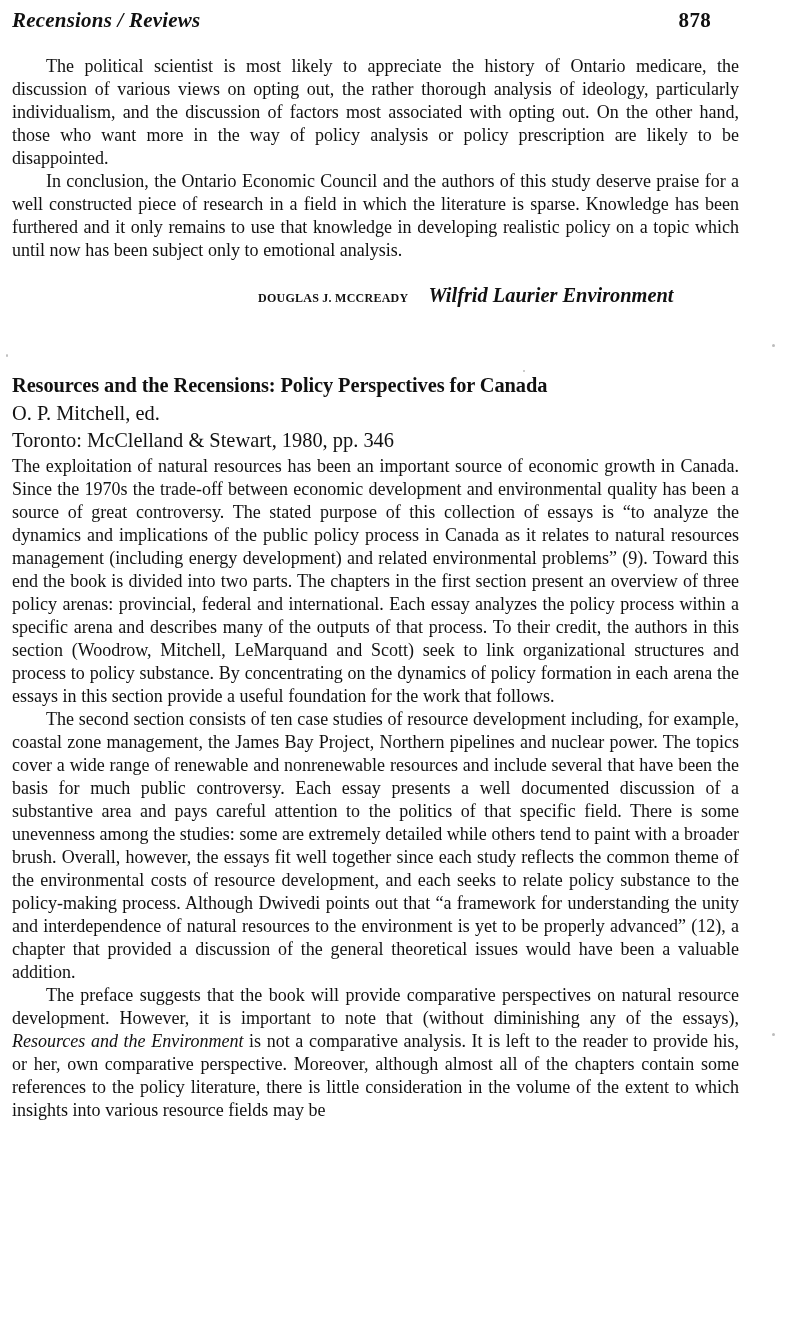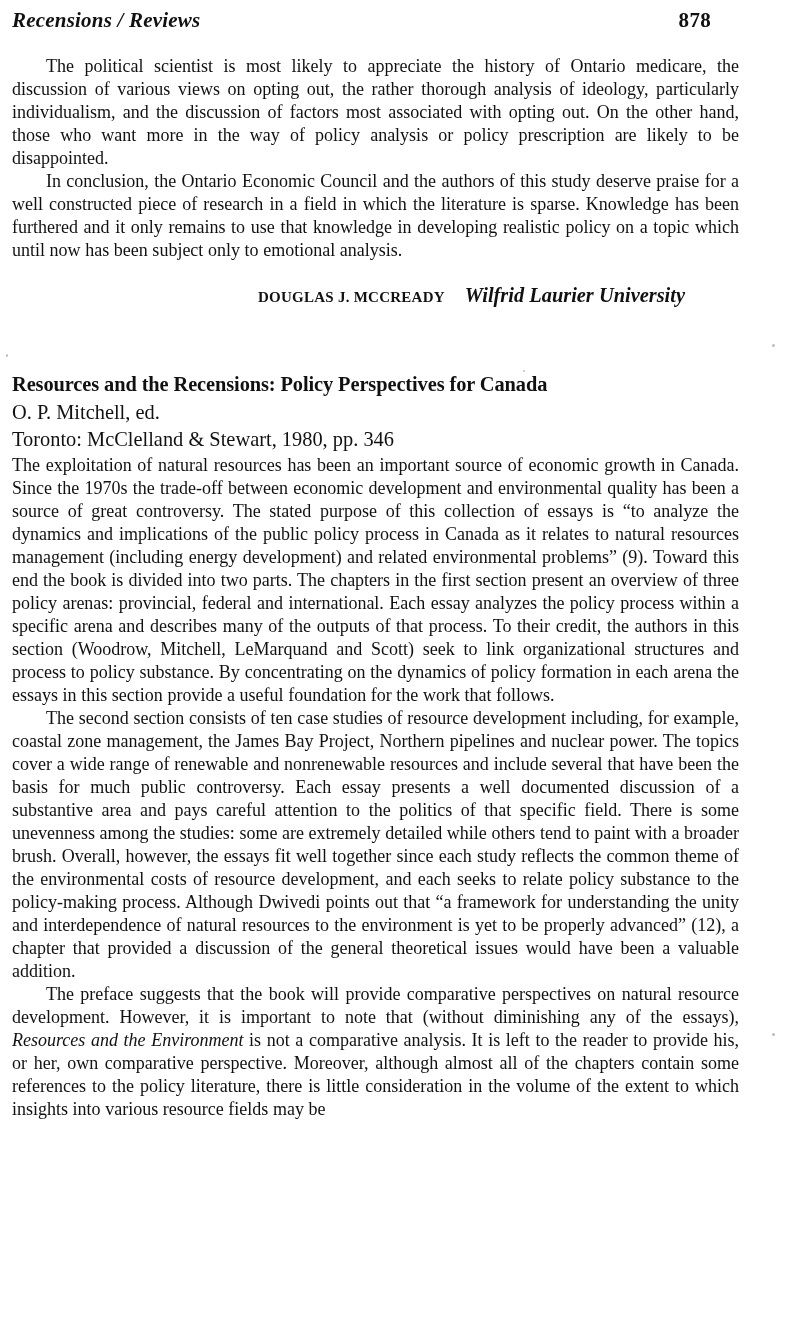--- a/index.html
+++ b/index.html
@@ -78,21 +78,21 @@
   .byline {
     margin-top: 20px;
     font-size: 20.4px;
     line-height: 27px;
     text-align: left;
     padding-left: 246px;
     white-space: nowrap;
   }
   .byline-name {
     font-weight: bold;
-    font-size: 15px;
+    font-size: 12px;
     letter-spacing: 0.25px;
   }
   .byline-affil {
     font-weight: bold;
     font-style: italic;
     font-size: 20.4px;
     margin-left: 20px;
   }
 
   
@@ -140,21 +140,21 @@
     <span class="running-head-folio">878</span>
   </div>
 
   <div class="column">
 
     <p class="para indent">The political scientist is most likely to appreciate the history of Ontario medicare, the discussion of various views on opting out, the rather thorough analysis of ideology, particularly individualism, and the discussion of factors most associated with opting out. On the other hand, those who want more in the way of policy analysis or policy prescription are likely to be disappointed.</p>
 
     <p class="para indent para-gap">In conclusion, the Ontario Economic Council and the authors of this study deserve praise for a well constructed piece of research in a field in which the literature is sparse. Knowledge has been furthered and it only remains to use that knowledge in developing realistic policy on a topic which until now has been subject only to emotional analysis.</p>
 
     <div class="byline">
-      <span class="byline-name">DOUGLAS J. MCCREADY</span><span class="byline-affil">Wilfrid Laurier University</span>
+      <span class="byline-name">DOUGLAS J. MCCREADY</span><span class="byline-affil">Wilfrid Laurier Environment</span>
     </div>
 
     <div class="citation">
       <div class="citation-line citation-title">Resources and the Recensions: Policy Perspectives for Canada</div>
       <div class="citation-line">O. P. Mitchell, ed.</div>
       <div class="citation-line">Toronto: McClelland &amp; Stewart, 1980, pp. 346</div>
     </div>
 
     <p class="para body-start">The exploitation of natural resources has been an important source of economic growth in Canada. Since the 1970s the trade-off between economic development and environmental quality has been a source of great controversy. The stated purpose of this collection of essays is “to analyze the dynamics and implications of the public policy process in Canada as it relates to natural resources management (including energy development) and related environmental problems” (9). Toward this end the book is divided into two parts. The chapters in the first section present an overview of three policy arenas: provincial, federal and international. Each essay analyzes the policy process within a specific arena and describes many of the outputs of that process. To their credit, the authors in this section (Woodrow, Mitchell, LeMarquand and Scott) seek to link organizational structures and process to policy substance. By concentrating on the dynamics of policy formation in each arena the essays in this section provide a useful foundation for the work that follows.</p>
 

